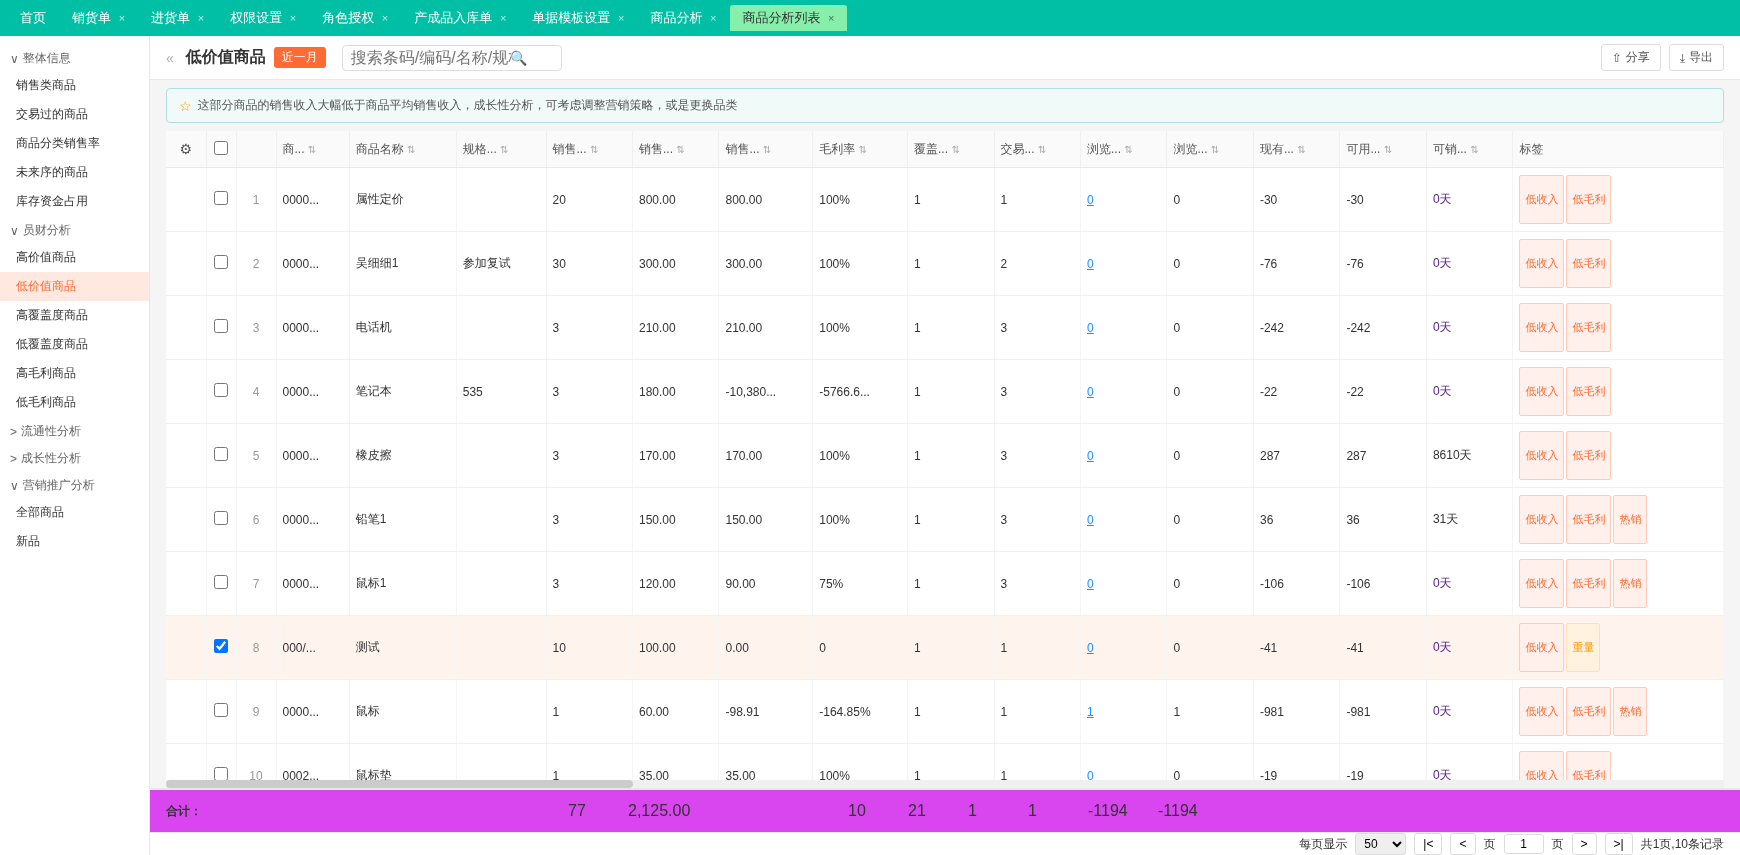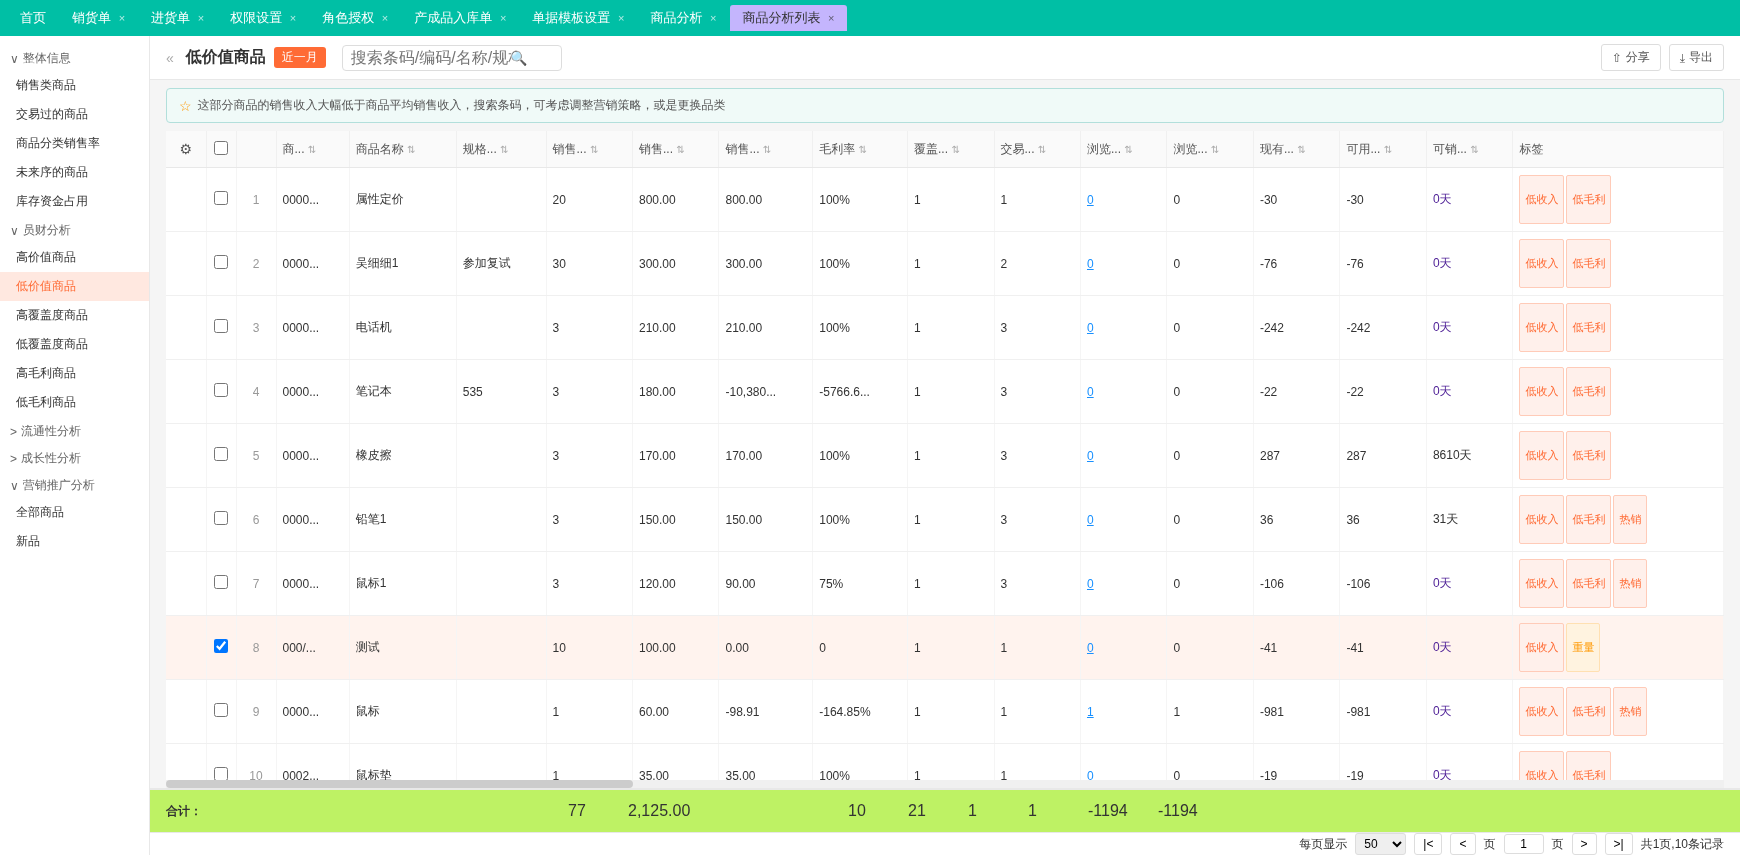--- a/index.html
+++ b/index.html
@@ -1,21 +1,21 @@
 <!DOCTYPE html>
 <html><head>
   <meta charset="utf-8">
   <style>
     * { box-sizing: border-box; margin: 0; padding: 0; }
     body { font-family: 'Microsoft YaHei', Arial, sans-serif; font-size: 12px; background: #f5f5f5; color: #333; height: 855px; overflow: hidden; }
     
     
     .top-nav { background: #00bfa5; display: flex; align-items: center; height: 36px; padding: 0 8px; gap: 2px; }
     .nav-item { color: #fff; padding: 4px 12px; cursor: pointer; font-size: 13px; white-space: nowrap; border-radius: 3px 3px 0 0; }
-    .nav-item.active { background: #c4b5fd; color: #333; }
+    .nav-item.active { background: #86efac; color: #333; }
     .nav-item .close-x { margin-left: 4px; opacity: 0.7; font-size: 11px; }
     .nav-home { color: #fff; padding: 4px 12px; font-size: 13px; cursor: pointer; }
 
     
     .main-layout { display: flex; height: calc(855px - 36px); }
 
     
     .sidebar { width: 150px; background: #fff; border-right: 1px solid #e8e8e8; padding: 8px 0; overflow-y: auto; flex-shrink: 0; }
     .sidebar-section-title { color: #666; padding: 6px 10px 4px 10px; font-size: 12px; display: flex; align-items: center; gap: 4px; cursor: pointer; }
     .sidebar-item { padding: 6px 10px 6px 16px; cursor: pointer; color: #333; font-size: 12px; }
@@ -52,21 +52,21 @@
     .tag { display: inline-block; padding: 16px 5px; border-radius: 2px; font-size: 11px; margin-right: 2px; }
     .tag-low-income { background: #fff0eb; color: #ff6b35; border: 1px solid #ffcbb8; }
     .tag-low-profit { background: #fff0eb; color: #ff6b35; border: 1px solid #ffcbb8; }
     .tag-hot { background: #fff0eb; color: #ff6b35; border: 1px solid #ffcbb8; }
     .tag-repeat { background: #fff3e0; color: #ff9800; border: 1px solid #ffe0b2; }
     .text-orange { color: #4c1d95; }
     .text-link { color: #1890ff; text-decoration: underline; cursor: pointer; }
     .gear-btn { background: none; border: none; cursor: pointer; color: #555; font-size: 14px; padding: 2px 4px; }
 
     
-    .table-footer { background: #bef264; border-top: 2px solid #e8e8e8; padding: 8px 16px; display: flex; align-items: center; }
+    .table-footer { background: #d946ef; border-top: 2px solid #e8e8e8; padding: 8px 16px; display: flex; align-items: center; }
     .footer-label { font-weight: bold; color: #333; min-width: 50px; }
     .footer-cells { display: flex; gap: 0; flex: 1; }
     .footer-cell { padding: 4px 6px; font-size: 16px; min-width: 80px; }
 
     
     .pagination { background: #fff; border-top: 1px solid #e8e8e8; padding: 0 16px; display: flex; align-items: center; justify-content: flex-end; gap: 8px; font-size: 12px; }
     .page-size-select { border: 1px solid #ddd; padding: 2px 4px; border-radius: 3px; font-size: 12px; }
     .page-btn { background: none; border: 1px solid #ddd; padding: 3px 8px; border-radius: 3px; cursor: pointer; font-size: 12px; }
     .page-input { width: 40px; border: 1px solid #ddd; padding: 2px 4px; border-radius: 3px; text-align: center; font-size: 12px; }
 
@@ -175,21 +175,21 @@
         </button>
         <button class="header-btn">
           <span>⤓</span>
           <span>导出</span>
         </button>
       </div>
     </div>
 
     <div class="info-banner">
       <span class="info-icon">☆</span>
-      <span>这部分商品的销售收入大幅低于商品平均销售收入，搜索条码，可考虑调整营销策略，或是更换品类</span>
+      <span>这部分商品的销售收入大幅低于商品平均销售收入，成长性分析，可考虑调整营销策略，或是更换品类</span>
     </div>
 
     <div class="table-container">
       <table>
         <thead>
           <tr>
             <th class="th-gear"><button class="gear-btn">⚙</button></th>
             <th class="col-check"><input type="checkbox" class="checkbox" style=""></th>
             <th class="col-idx"></th>
             <th><span>商...</span> <span class="sort-icon">⇅</span></th>

